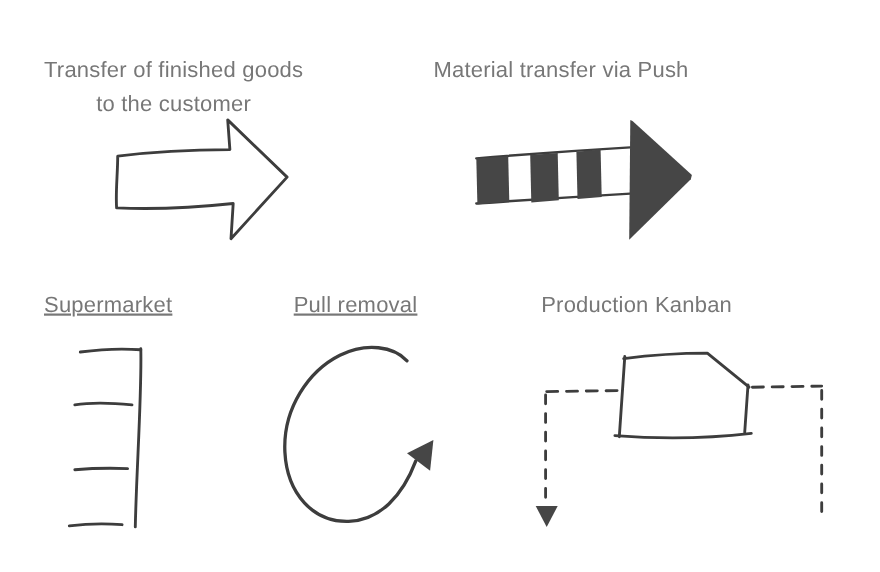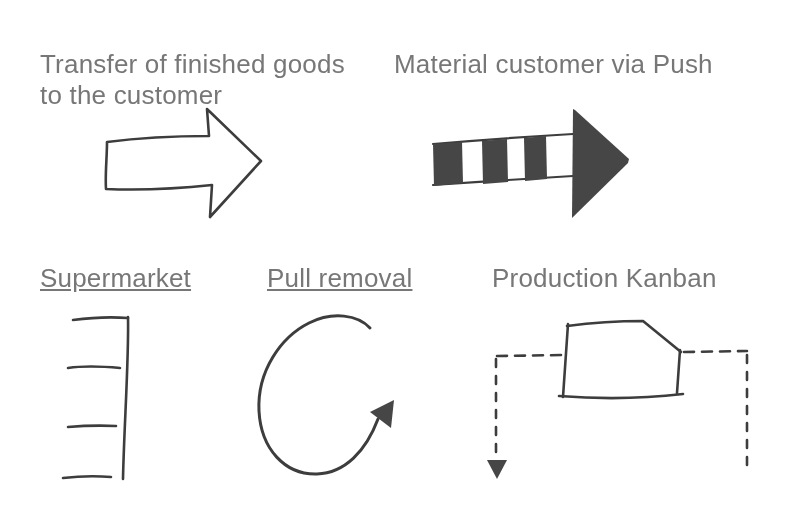--- a/index.html
+++ b/index.html
@@ -6,21 +6,21 @@
   body{
     width:800px;height:520px;
     background:var(--page-bg,#ffffff);
     font-family:"Liberation Sans","DejaVu Sans",sans-serif;
     overflow:hidden;position:relative;
   }
   .canvas{position:absolute;left:0;top:0;width:800px;height:520px;}
   .label{
     position:absolute;
     color:var(--label-text,#777);
-    font-size:26px;
+    font-size:20px;
     font-weight:400;
     letter-spacing:.2px;
     line-height:31px;
     white-space:nowrap;
   }
   .sketch{position:absolute;color:var(--sketch-stroke,#3d3d3d);}
   .sketch svg{display:block;}
   .stroke{fill:none;stroke:currentColor;stroke-width:2.6;stroke-linecap:round;stroke-linejoin:round;}
   .stroke-thin{fill:none;stroke:currentColor;stroke-width:2.2;stroke-linecap:round;stroke-linejoin:round;}
   .fill-dark{fill:var(--sketch-fill,#464646);stroke:none;}
@@ -28,31 +28,31 @@
   .dash-v{fill:none;stroke:currentColor;stroke-width:2.6;stroke-linecap:round;stroke-dasharray:8 9;}
 </style>
 </head>
 <body>
 
 <div class="canvas">
 
   <div class="symbol">
     <div class="label" style="left:40px;top:49px;">
       <span style="display:block;">Transfer of finished goods</span>
-      <span style="display:block;">to the customer</span>
+      <span style="display:block;text-align:center;">to the customer</span>
     </div>
     <div class="sketch" style="left:98px;top:103px;">
       <svg width="172" height="122" viewBox="0 0 172 122">
         <path class="stroke" d="M9,39 Q55,33 111,33 L109,6 L163,58 L112,114 L114,82 Q58,88 8,86 C7,71 9,55 9,39 Z"></path>
       </svg>
     </div>
   </div>
 
   <div class="symbol">
-    <div class="label" style="left:394px;top:49px;">Material customer via Push</div>
+    <div class="label" style="left:394px;top:49px;">Material transfer via Push</div>
     <div class="sketch" style="left:425px;top:100px;">
       <svg width="215" height="125" viewBox="0 0 215 125">
 
         <path class="stroke-thin" d="M8,44 Q80,38 148,34"></path>
         <path class="stroke-thin" d="M8,85 Q80,80 148,76"></path>
 
         <path class="fill-dark" d="M8,44 L37,42 L38,83 L9,86 Z"></path>
         <path class="fill-dark" d="M57,41 L82,39 L83,82 L58,84 Z"></path>
         <path class="fill-dark" d="M99,38 L121,36 L122,79 L100,81 Z"></path>
 

